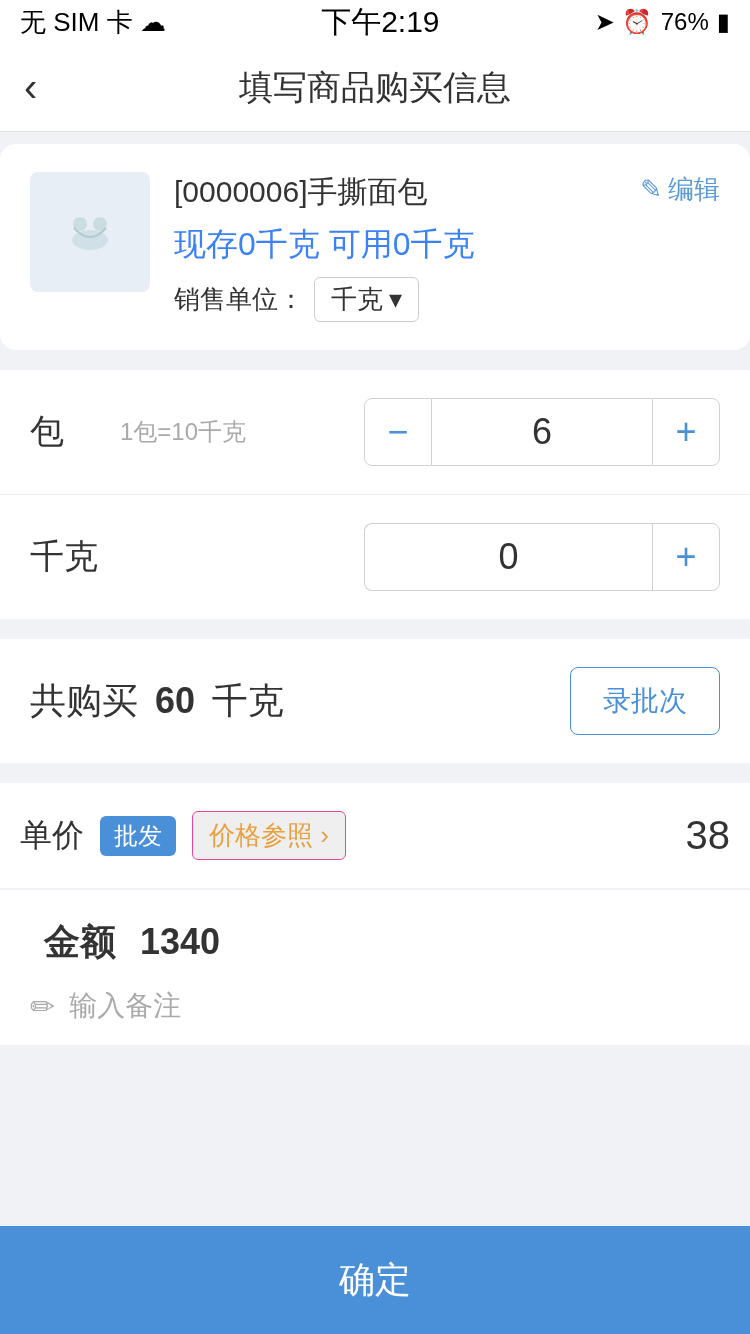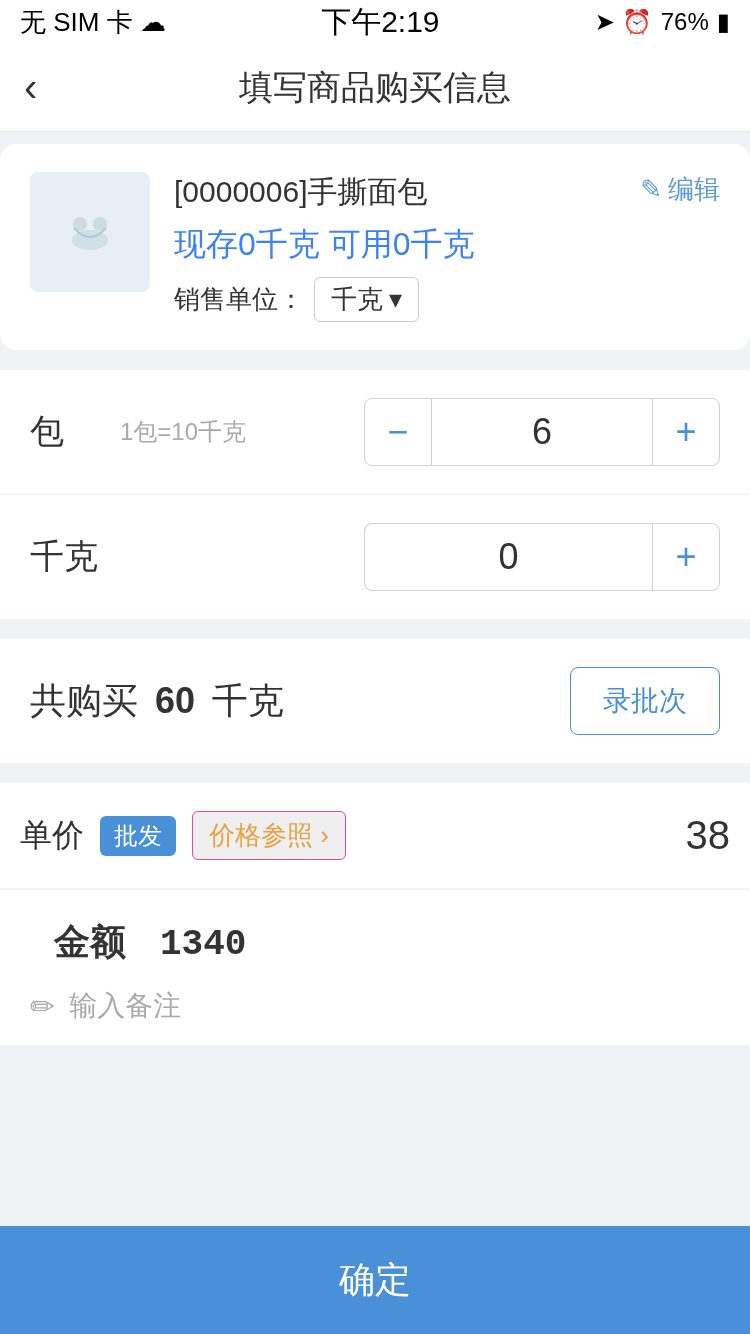--- a/index.html
+++ b/index.html
@@ -227,21 +227,21 @@
       font-weight: 500;
     }
 
     
     .amount-section {
       background: #fff;
       margin-top: 2px;
       padding: 28px 30px 20px;
     }
     .amount-row { font-size: 36px; color: #333; margin-bottom: 20px; }
-    .amount-row span { font-weight: 600; margin-left: 24px; font-family: Liberation Mono, monospace; }
+    .amount-row span { font-weight: 600; margin-left: 14px; }
     .note-row {
       display: flex;
       align-items: center;
       gap: 14px;
       font-size: 28px;
       color: #aaa;
       cursor: pointer;
     }
     .note-icon { font-size: 30px; color: #aaa; }
 

